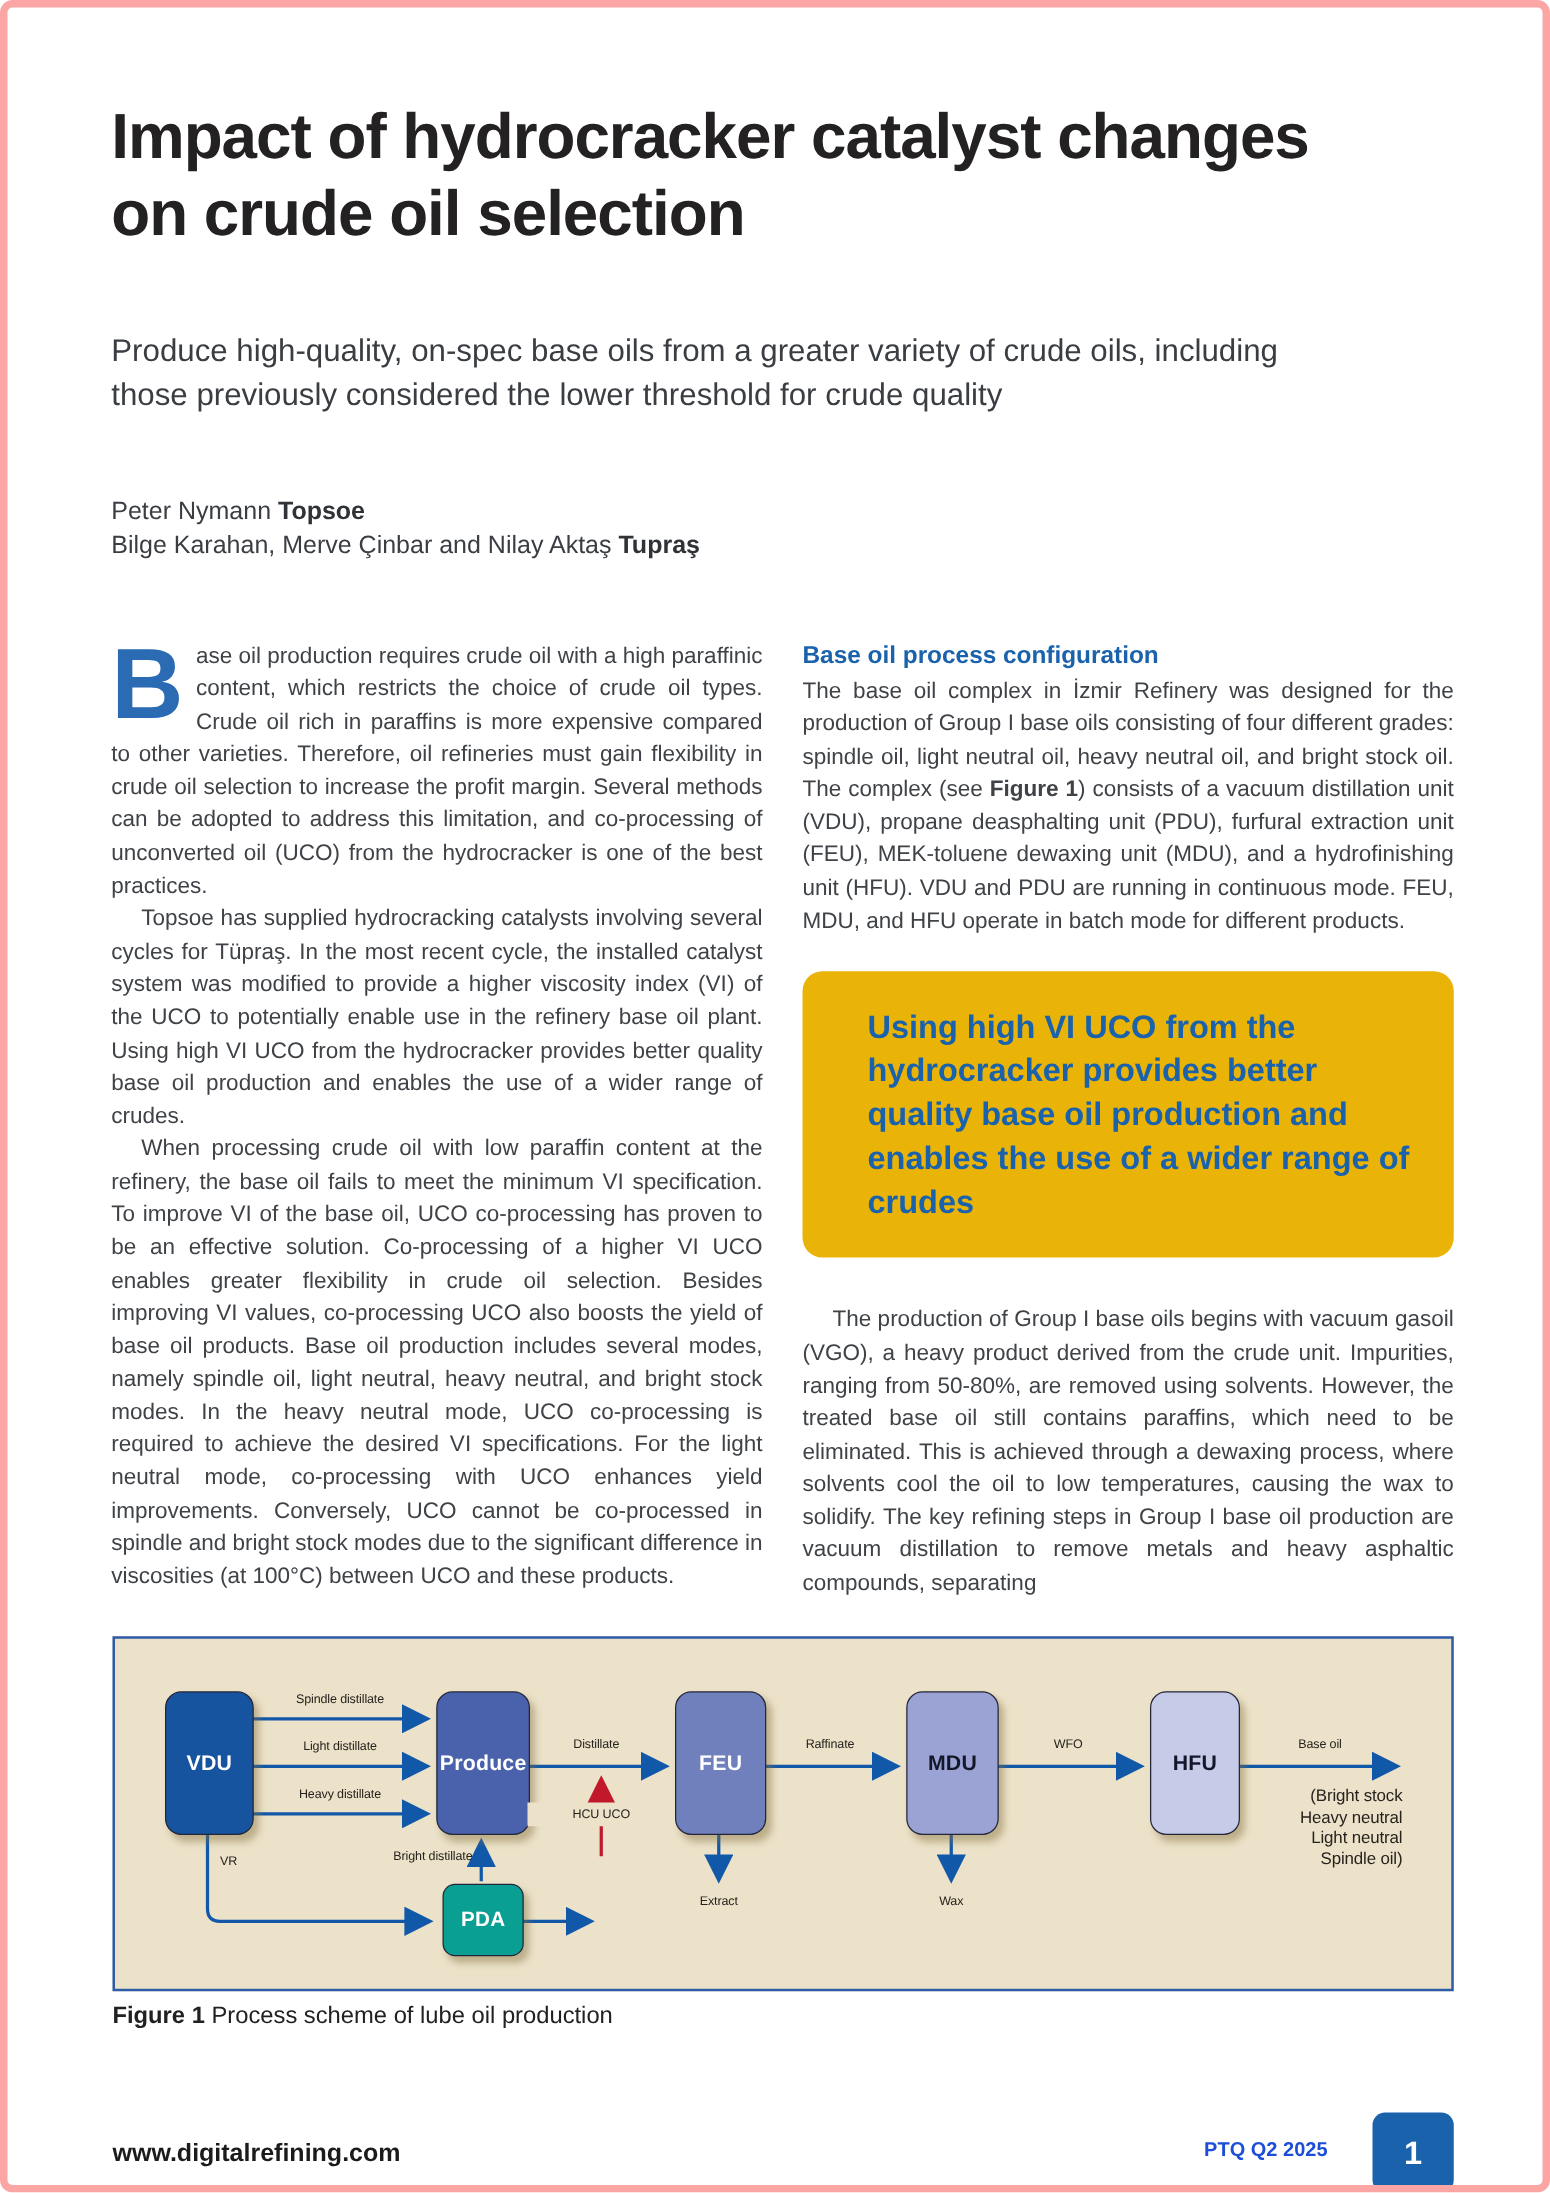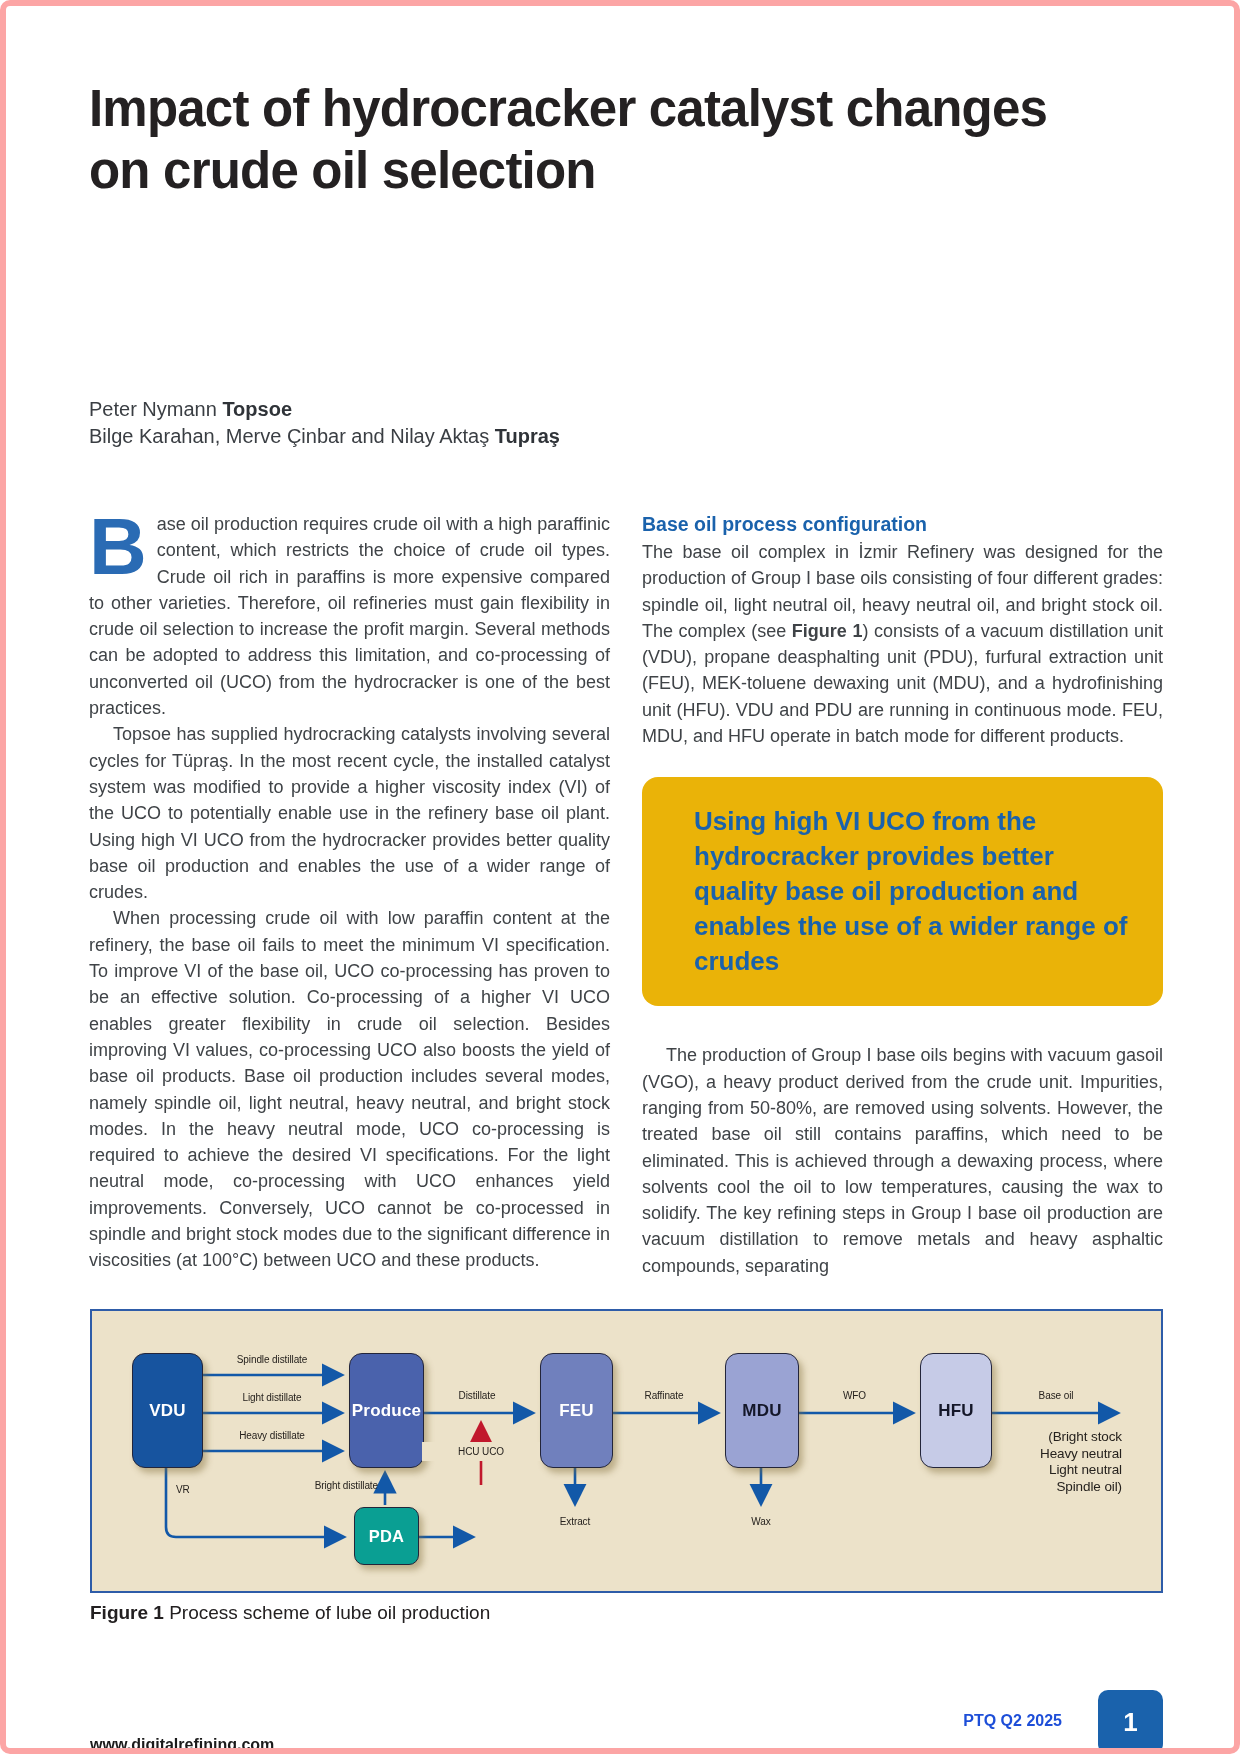--- a/index.html
+++ b/index.html
@@ -81,35 +81,36 @@
   .l-grades{left:860px;top:118px;width:170px;font-size:13.5px;line-height:16.5px;}
   .l-grades span{display:block;}
   .l-vr{left:84px;top:170px;}
   .l-bright{left:148px;top:166px;width:138px;}
   .l-extract{left:440px;top:202px;width:86px;}
   .l-wax{left:632px;top:202px;width:74px;}
   .caption{
     position:absolute;left:84px;top:1596px;font-size:19px;color:#232021;margin:0;
   }
   
-  .f-site{position:absolute;left:84px;top:1706px;font-size:16px;font-weight:700;color:#1b1b1b;margin-top:24px;}
+  .f-site{position:absolute;left:84px;top:1706px;font-size:20px;font-weight:700;color:#1b1b1b;}
   .f-issue{position:absolute;right:172px;top:1706px;font-size:16px;font-weight:700;color:#1d4ed8;}
   .f-tab{
     position:absolute;left:1092px;top:1684px;width:65px;height:64px;
     background:#1a62ac;border-radius:10px;display:flex;align-items:center;justify-content:center;
     color:#ffffff;font-size:26px;font-weight:700;
   }
 </style>
 </head>
 <body>
 
 <div class="sheet">
 
   <h1 class="title">Impact of hydrocracker catalyst changes on crude oil selection</h1>
 
+  <p class="standfirst">Produce high-quality, on-spec base oils from a greater variety of crude oils, including those previously considered the lower threshold for crude quality</p>
 
   <div class="authors">
     <div><span>Peter Nymann </span><b>Topsoe</b></div>
     <div><span>Bilge Karahan, Merve Çinbar and Nilay Aktaş </span><b>Tupraş</b></div>
   </div>
 
   <div class="columns">
     <div class="col">
       <p><span class="dropcap">B</span><span>ase oil production requires crude oil with a high paraffinic content, which restricts the choice of crude oil types. Crude oil rich in paraffins is more expensive compared to other varieties. Therefore, oil refineries must gain flexibility in crude oil selection to increase the profit margin. Several methods can be adopted to address this limitation, and co-processing of unconverted oil (UCO) from the hydrocracker is one of the best practices.</span></p>
       <p class="indent">Topsoe has supplied hydrocracking catalysts involving several cycles for Tüpraş. In the most recent cycle, the installed catalyst system was modified to provide a higher viscosity index (VI) of the UCO to potentially enable use in the refinery base oil plant. Using high VI UCO from the hydrocracker provides better quality base oil production and enables the use of a wider range of crudes.</p>

